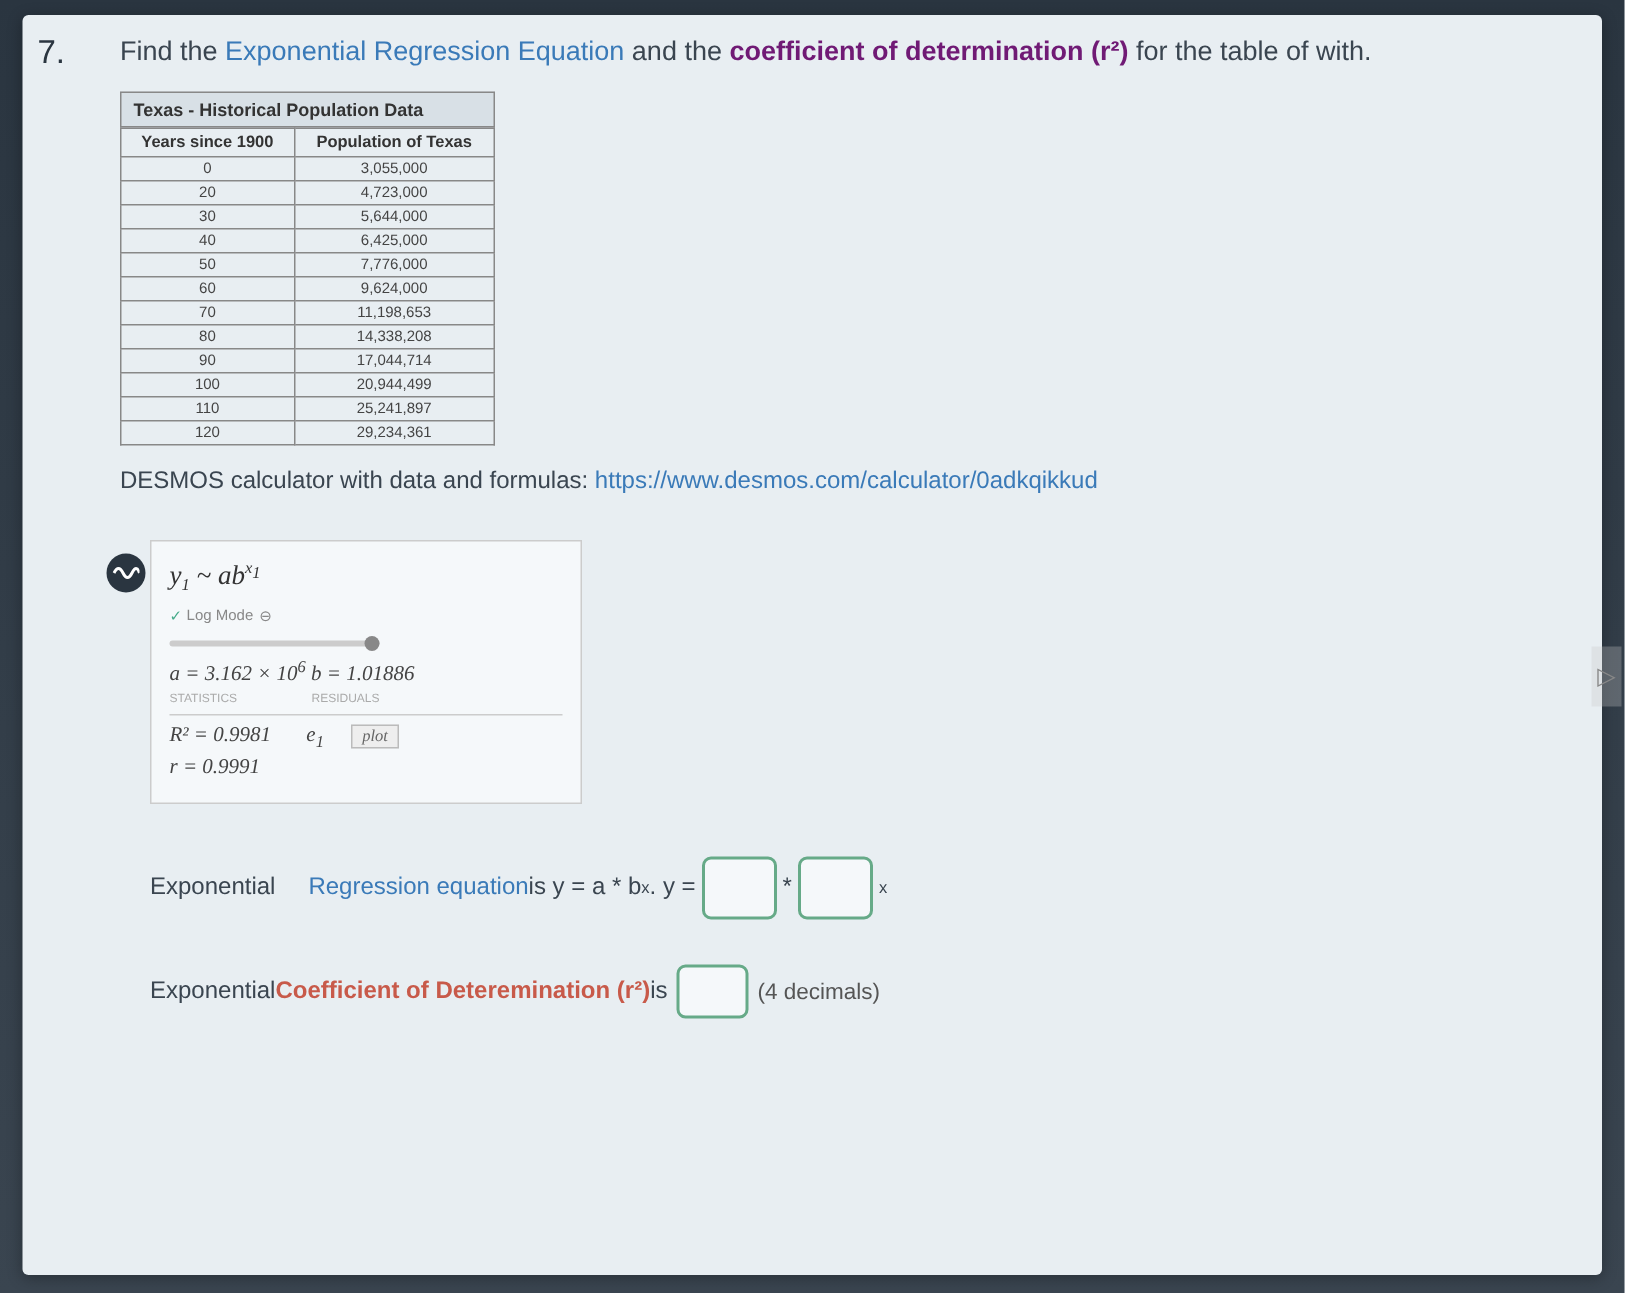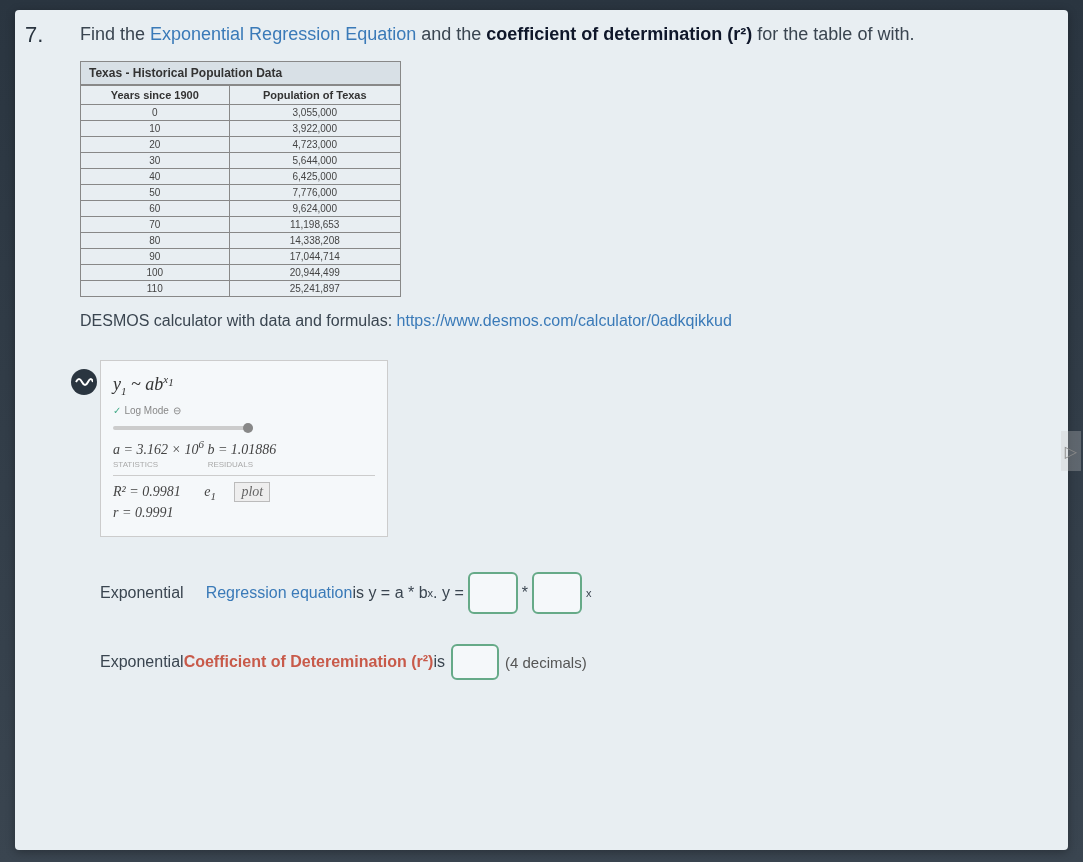--- a/index.html
+++ b/index.html
@@ -36,26 +36,26 @@
     }
     .question-text {
       font-size: 18px;
       color: #3a4550;
       line-height: 1.4;
     }
     .highlight-blue {
       color: #3a7ab8;
     }
     .highlight-red {
-      color: #0f172a;
+      color: #701a75;
       font-weight: bold;
     }
     .table-container {
       margin: 5px 0 0 65px;
-      width: 321px;
+      width: 250px;
     }
     .data-table {
       border-collapse: collapse;
       width: 100%;
       font-size: 11px;
     }
     .data-table caption {
       background: #d8e0e6;
       border: 1px solid #888;
       padding: 4px;
@@ -161,21 +161,21 @@
     }
     .stat-divider {
       border-top: 1px solid #ccc;
       margin: 6px 0;
     }
     .plot-btn {
       display: inline-block;
       background: #eee;
       border: 1px solid #bbb;
       padding: 1px 6px;
-      font-size: 14px;
+      font-size: 11px;
       color: #666;
       margin-left: 15px;
     }
     .answer-section {
       margin: 35px 0 0 85px;
       font-size: 16px;
       color: #3a4550;
       display: flex;
       align-items: center;
       flex-wrap: wrap;
@@ -245,24 +245,20 @@
           <th>Years since 1900</th>
           <th>Population of Texas</th>
         </tr>
       </thead>
       <tbody id="table-body">
       <tr>
             <td>0</td>
             <td>3,055,000</td>
           </tr>
           <tr>
-            <td>10</td>
-            <td>3,922,000</td>
-          </tr>
-          <tr>
             <td>20</td>
             <td>4,723,000</td>
           </tr>
           <tr>
             <td>30</td>
             <td>5,644,000</td>
           </tr>
           <tr>
             <td>40</td>
             <td>6,425,000</td>
@@ -287,20 +283,24 @@
             <td>90</td>
             <td>17,044,714</td>
           </tr>
           <tr>
             <td>100</td>
             <td>20,944,499</td>
           </tr>
           <tr>
             <td>110</td>
             <td>25,241,897</td>
+          </tr>
+          <tr>
+            <td>120</td>
+            <td>29,234,361</td>
           </tr>
         </tbody>
     </table>
   </div>
 
   <div class="desmos-link-text">
     <span>DESMOS calculator with data and formulas: </span><span class="desmos-link">https://www.desmos.com/calculator/0adkqikkud</span>
   </div>
 
   <div class="desmos-output">

